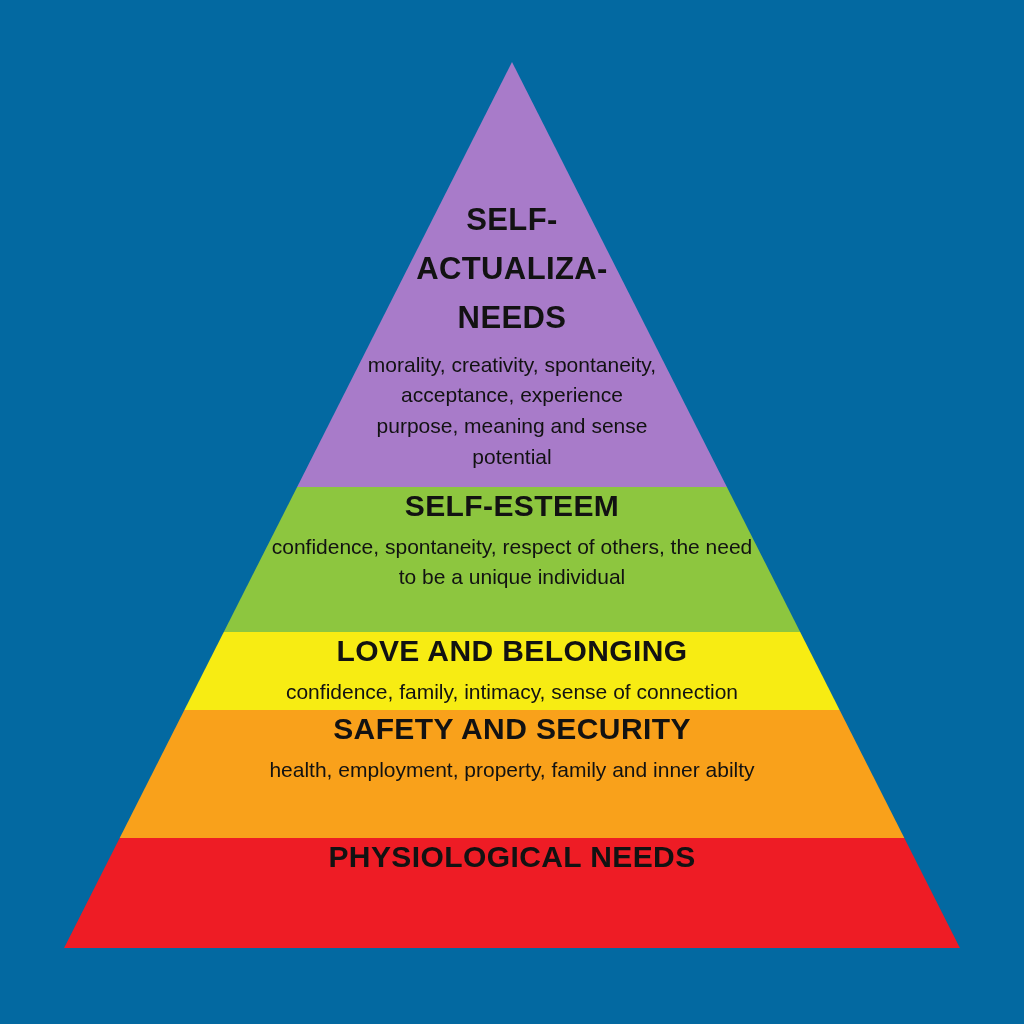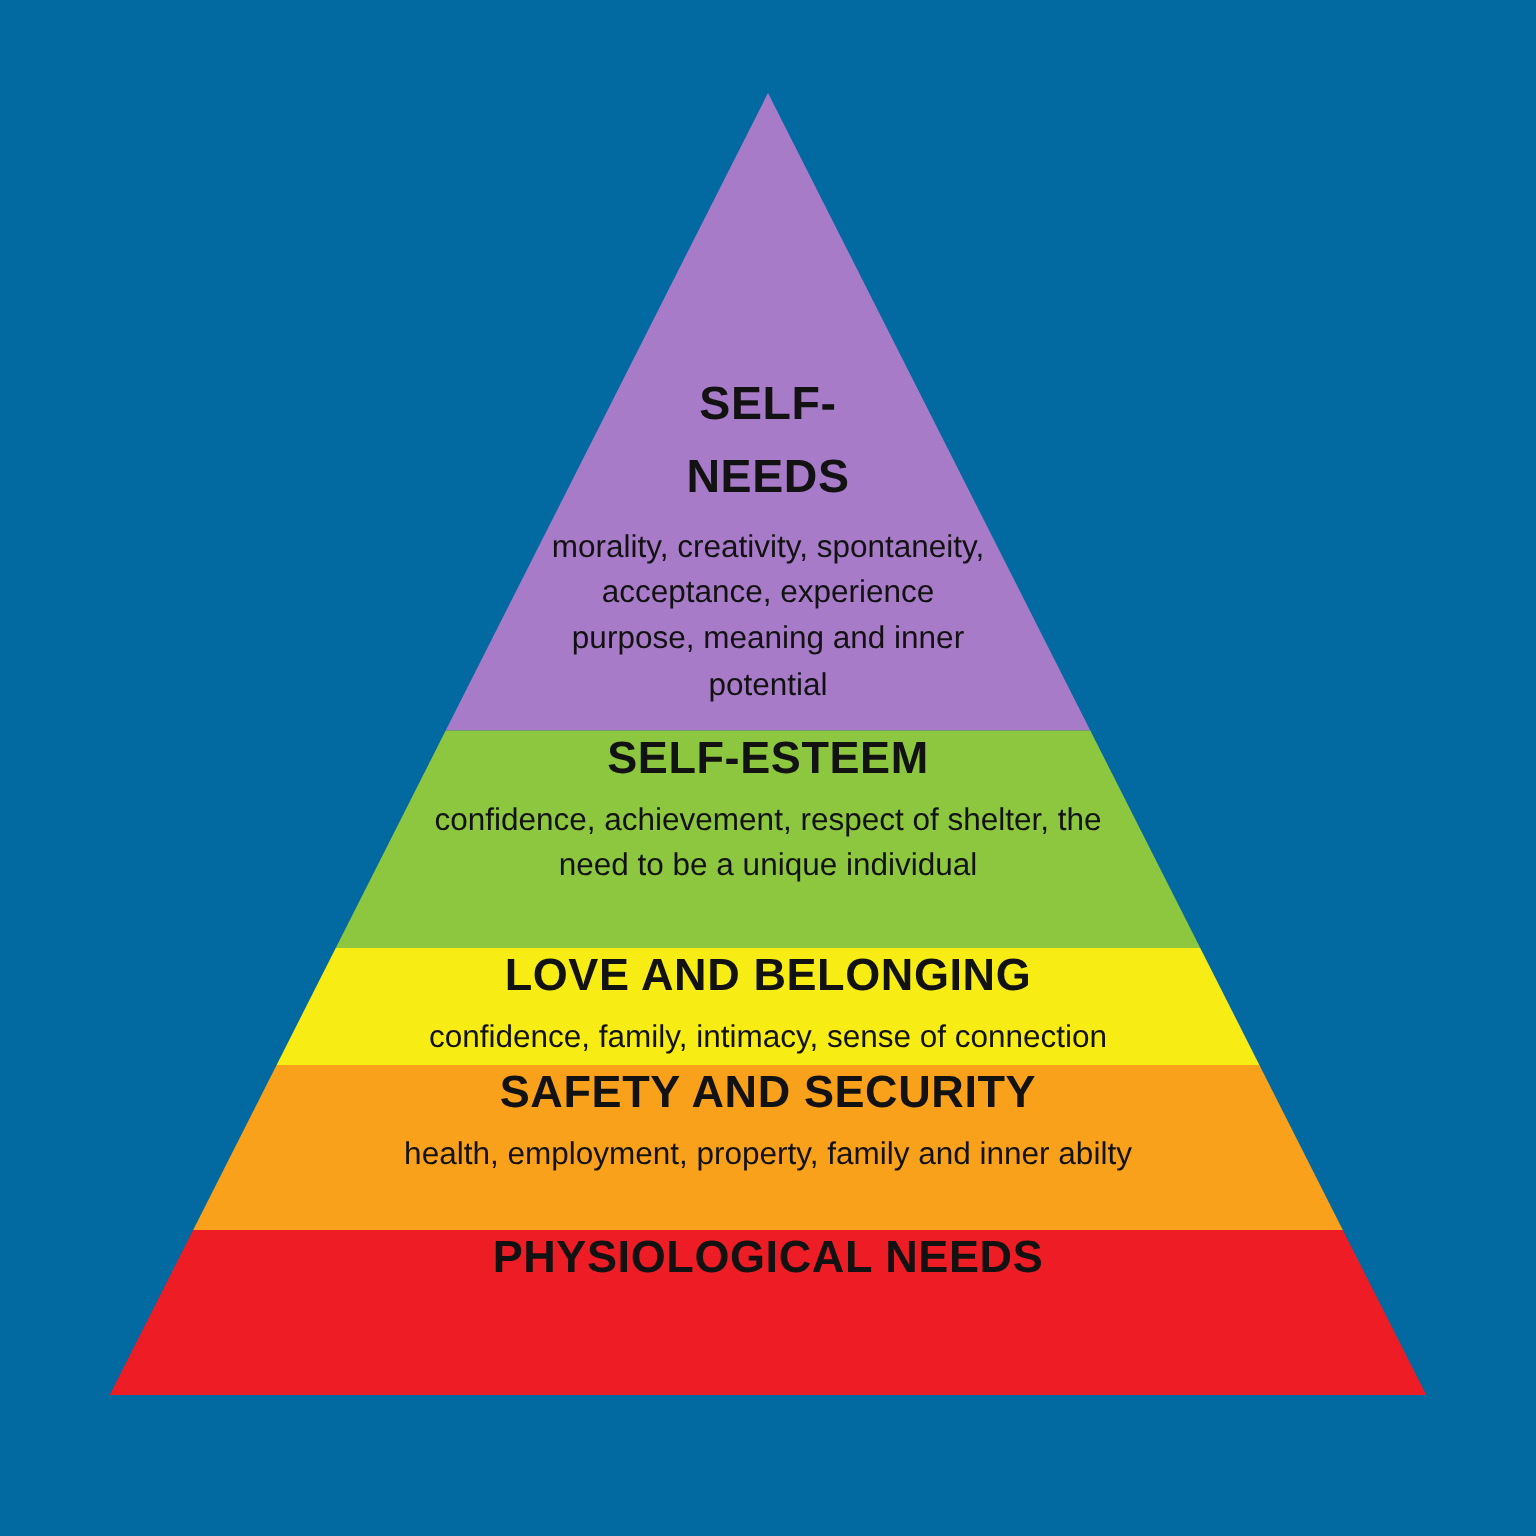--- a/index.html
+++ b/index.html
@@ -31,21 +31,21 @@
     clip-path: polygon(50% 0%, 100% 100%, 0% 100%);
   }
   .band { width: 100%; }
   .pyramid-text {
     position: absolute;
     inset: 0;
   }
   .lv0 { height: 425px; }
   .lv1 { height: 145px; }
   .lv2 { height: 78px; }
-  .lv3 { height: 110px; }
+  .lv3 { height: 128px; }
   .lv4 { height: 110px; }
   .level {
     display: flex;
     flex-direction: column;
     align-items: center;
     justify-content: flex-start;
     text-align: center;
   }
   .level-apex {
     justify-content: flex-end;
@@ -84,28 +84,29 @@
       <div class="band lv2" style="background-color: rgb(247, 236, 19);"></div>
       <div class="band lv3" style="background-color: rgb(249, 161, 27);"></div>
       <div class="band lv4" style="background-color: rgb(238, 28, 37);"></div>
     </div>
 
     <div class="pyramid-text">
 
       <section class="level level-apex lv0">
         <h2 class="level-title title-apex">
           <span class="title-line">SELF-</span>
+          <span class="title-line">ACTUALIZA-</span>
           <span class="title-line">NEEDS</span>
         </h2>
-        <p class="level-desc desc-narrow">morality, creativity, spontaneity, acceptance, experience purpose, meaning and inner potential</p>
+        <p class="level-desc desc-narrow">morality, creativity, spontaneity, acceptance, experience purpose, meaning and sense potential</p>
       </section>
 
       <section class="level lv1">
         <h2 class="level-title">SELF-ESTEEM</h2>
-        <p class="level-desc desc-mid">confidence, achievement, respect of shelter, the need to be a unique individual</p>
+        <p class="level-desc desc-mid">confidence, spontaneity, respect of others, the need to be a unique individual</p>
       </section>
 
       <section class="level lv2">
         <h2 class="level-title">LOVE AND BELONGING</h2>
         <p class="level-desc">confidence, family, intimacy, sense of connection</p>
       </section>
 
       <section class="level lv3">
         <h2 class="level-title">SAFETY AND SECURITY</h2>
         <p class="level-desc">health, employment, property, family and inner abilty</p>

